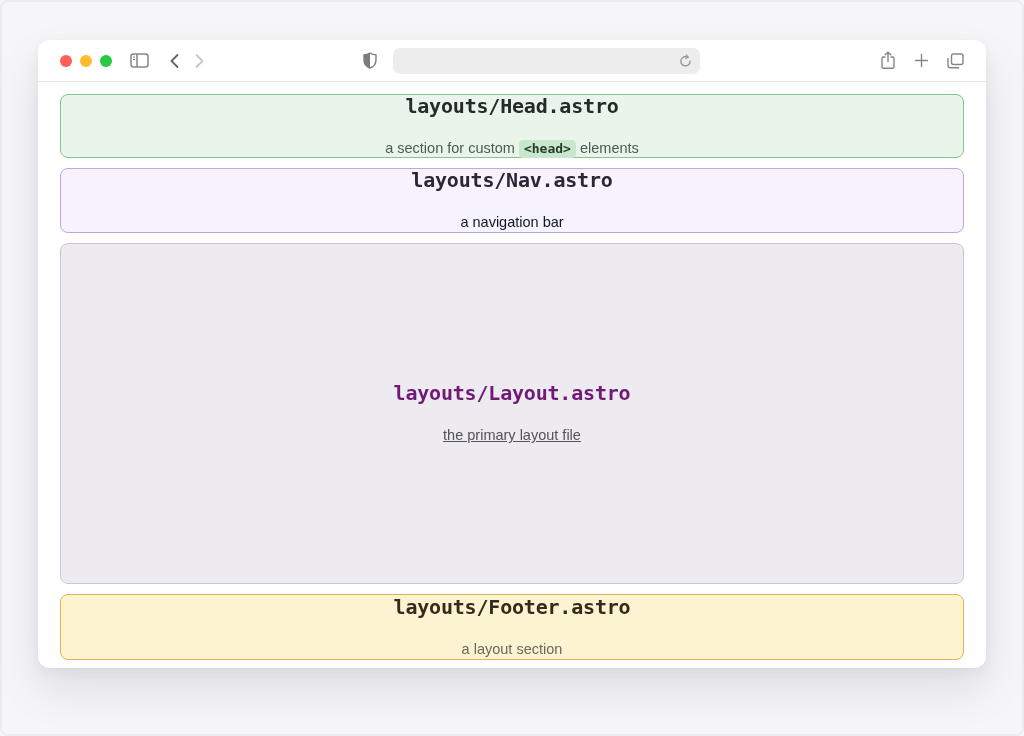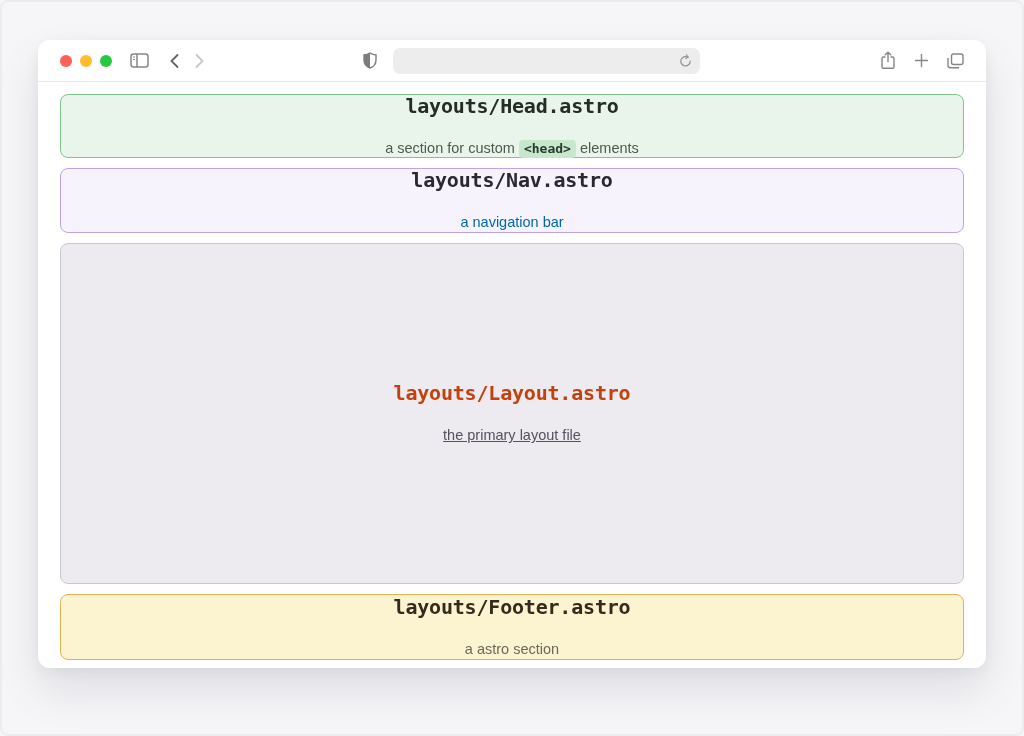--- a/index.html
+++ b/index.html
@@ -195,27 +195,27 @@
 
     <div class="section section--head" style="background: rgb(233, 245, 235); border-color: rgb(127, 198, 138);">
       <div class="sec-title" style="color: rgb(37, 43, 38);">layouts/Head.astro</div>
       <div class="sec-sub" style="color: rgb(77, 90, 80);">
         <span>a section for custom </span><span class="code-chip" style="background: rgb(200, 232, 205); color: rgb(39, 59, 44);">&lt;head&gt;</span><span> elements</span>
       </div>
     </div>
 
     <div class="section section--nav" style="background: rgb(247, 243, 253); border-color: rgb(191, 162, 233); align-items: center;">
       <div class="sec-title" style="color: rgb(43, 39, 53);">layouts/Nav.astro</div>
-      <div class="sec-sub" style="color: #0369a1;">a navigation bar</div>
+      <div class="sec-sub" style="color: #0f172a;">a navigation bar</div>
     </div>
 
     <div class="section section--layout" style="background: rgb(237, 234, 240); border-color: rgb(203, 199, 210);">
-      <div class="sec-title" style="color: #c2410c;">layouts/Layout.astro</div>
+      <div class="sec-title" style="color: #701a75;">layouts/Layout.astro</div>
       <div class="sec-sub" style="color: rgb(84, 82, 92); text-decoration: underline;">the primary layout file</div>
     </div>
 
     <div class="section section--footer" style="background: rgb(252, 243, 209); border-color: rgb(223, 178, 83);">
       <div class="sec-title" style="color: rgb(51, 44, 28);">layouts/Footer.astro</div>
-      <div class="sec-sub" style="color: rgb(110, 103, 90);">a astro section</div>
+      <div class="sec-sub" style="color: rgb(110, 103, 90);">a layout section</div>
     </div>
 
   </div>
 </div>
 
 </body></html>

